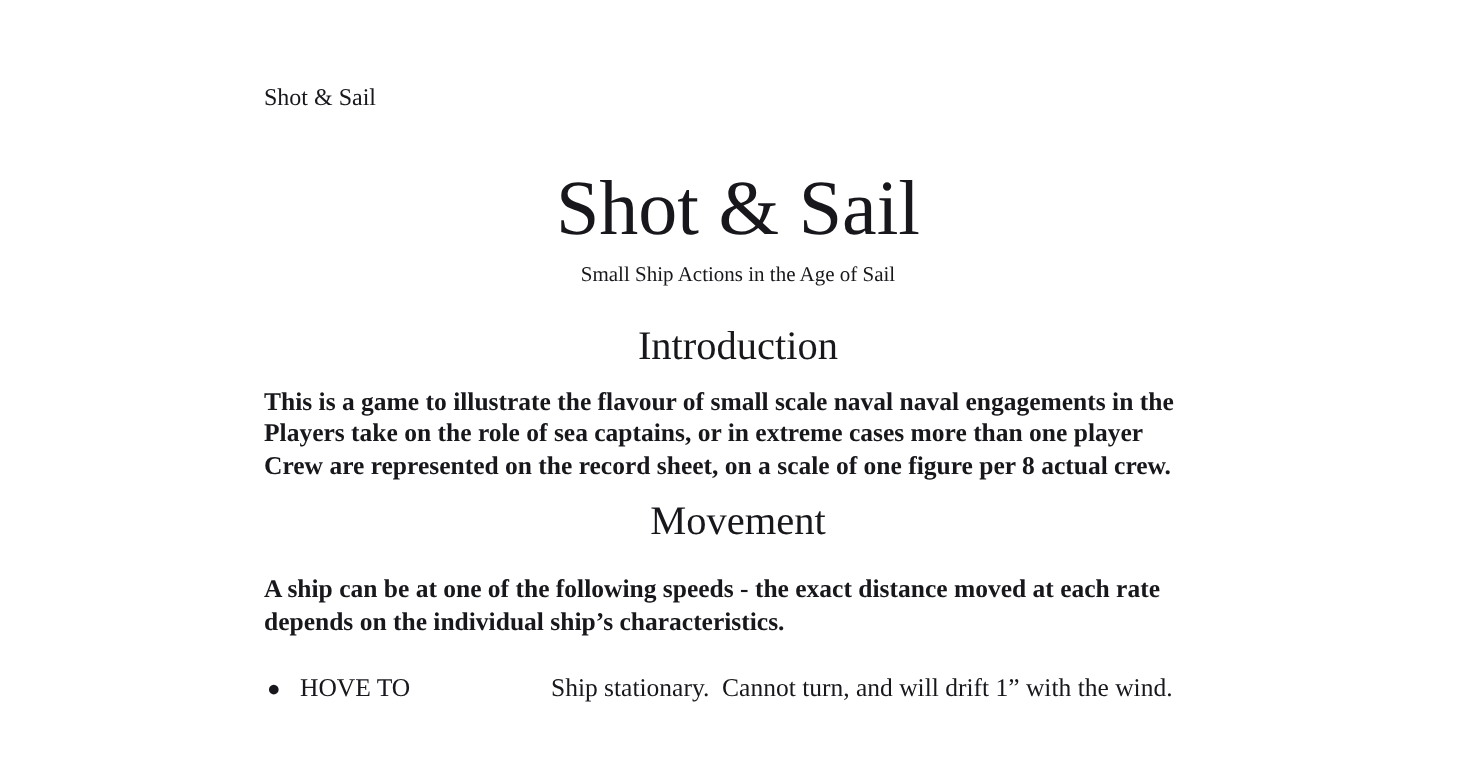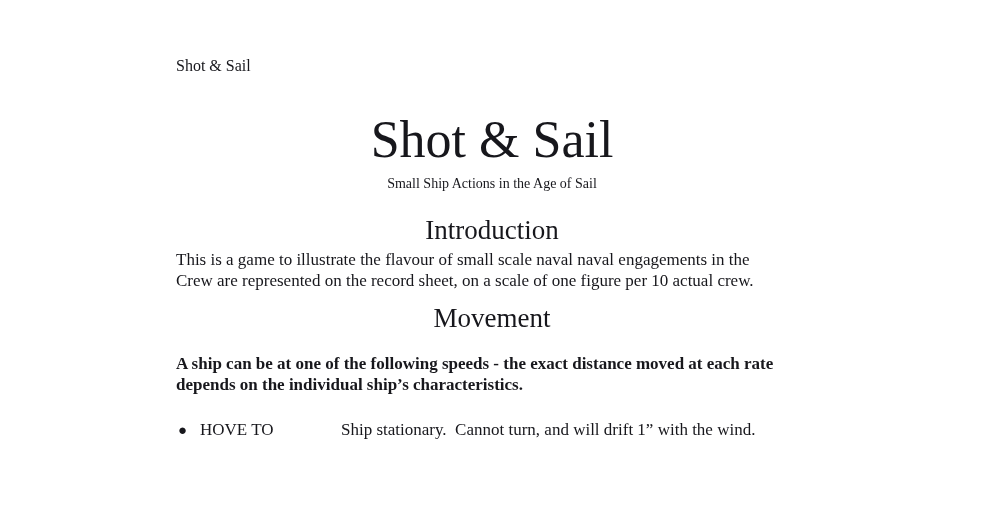--- a/index.html
+++ b/index.html
@@ -43,21 +43,21 @@
     line-height: 30px;
     text-align: center;
     white-space: pre;
   }
   .heading-intro { margin-top: 20px; text-align: center; }
   .heading-move  { margin-top: 11px; }
   .para {
     font-size: 17px;
     line-height: 21.4px;
   }
-  .para-intro { margin-top: 4px; }
+  .para-intro { margin-top: 12px; font-weight: bold; }
   .para-move  { margin-top: 20px; font-weight: bold; }
   .line {
     white-space: pre;
   }
   .bullet-row {
     margin-top: 23px;
     display: flex;
     align-items: baseline;
     font-size: 17px;
     line-height: 21.4px;
@@ -70,38 +70,40 @@
     font-size: 15px;
   }
   .bullet-term {
     width: 141px;
     flex: 0 0 141px;
     white-space: pre;
   }
   .bullet-desc {
     flex: 1 1 auto;
     white-space: pre;
+    text-align: center;
   }
 </style>
 </head>
 <body>
 
 <div class="page">
 
   <div class="running-header">Shot &amp; Sail</div>
 
   <div class="doc-title">Shot &amp; Sail</div>
 
   <div class="doc-subtitle">Small Ship Actions in the Age of Sail</div>
 
   <div class="section-heading heading-intro">Introduction</div>
 
   <div class="para para-intro">
     <div class="line">This is a game to illustrate the flavour of small scale naval naval engagements in the</div>
-    <div class="line">Crew are represented on the record sheet, on a scale of one figure per 10 actual crew.</div>
+    <div class="line">Players take on the role of sea captains, or in extreme cases more than one player</div>
+    <div class="line">Crew are represented on the record sheet, on a scale of one figure per 8 actual crew.</div>
   </div>
 
   <div class="section-heading heading-move">Movement</div>
 
   <div class="para para-move">
     <div class="line">A ship can be at one of the following speeds - the exact distance moved at each rate</div>
     <div class="line">depends on the individual ship’s characteristics.</div>
   </div>
 
   <div class="bullet-row">

